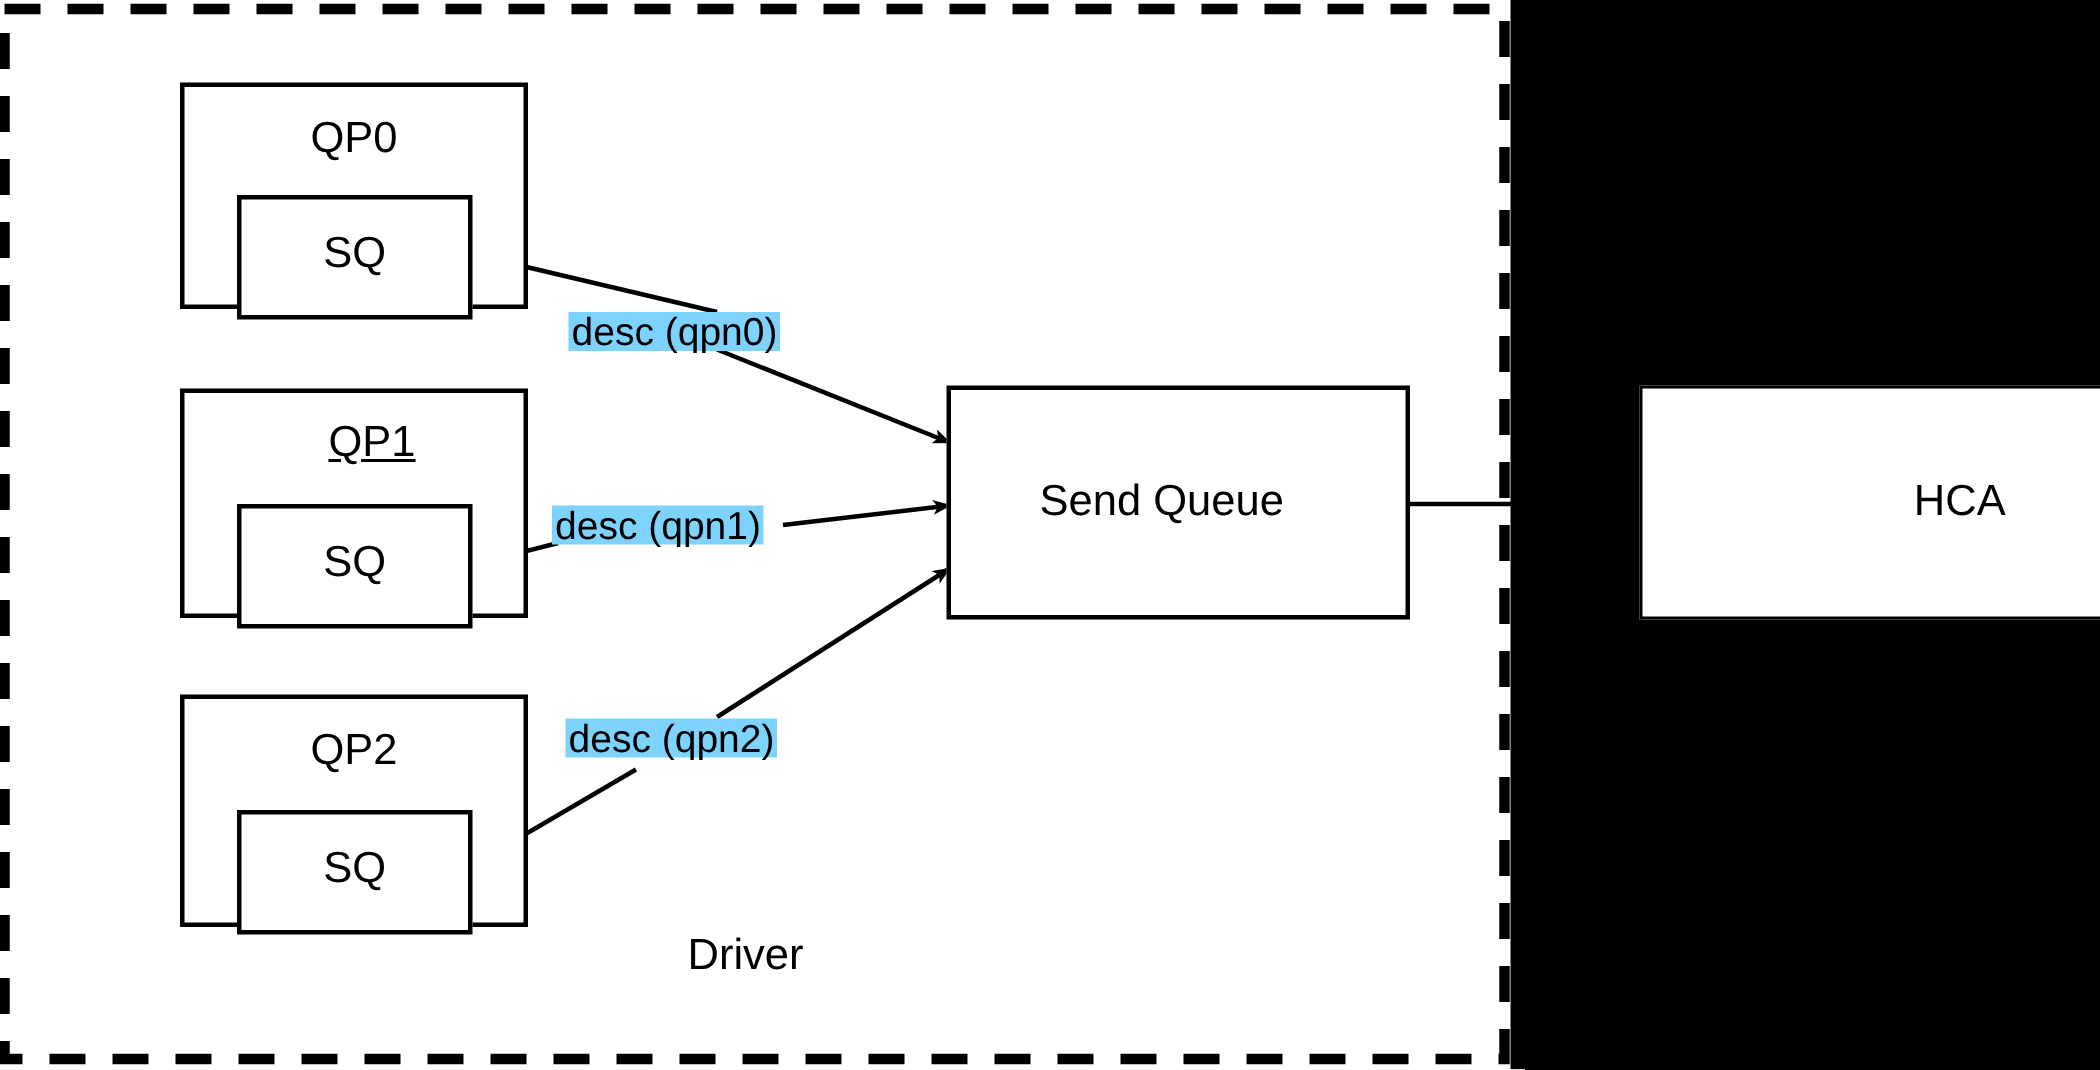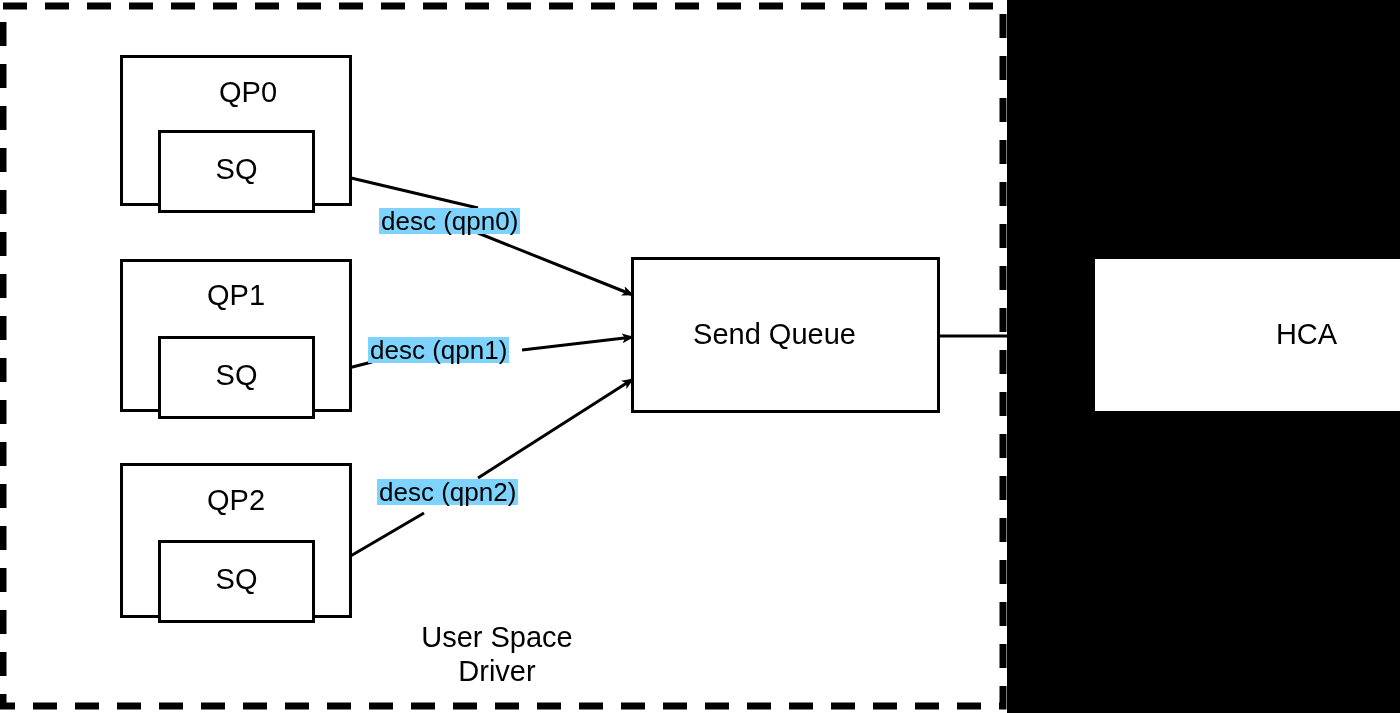--- a/index.html
+++ b/index.html
@@ -75,42 +75,41 @@
     <line x1="313" y1="377" x2="372" y2="362" stroke="#000000" stroke-width="3"></line>
     <line x1="522" y1="350" x2="633" y2="337" stroke="#000000" stroke-width="3" marker-end="url(#arrowhead)"></line>
 
     <line x1="313" y1="578" x2="424" y2="513" stroke="#000000" stroke-width="3"></line>
     <line x1="478" y1="478" x2="633" y2="379" stroke="#000000" stroke-width="3" marker-end="url(#arrowhead)"></line>
 
     <line x1="940" y1="336" x2="1010" y2="336" stroke="#000000" stroke-width="3"></line>
   </svg>
 
   <div class="node-box" style="left:120px; top:55px; width:232px; height:151px;"></div>
-  <div class="node-label" style="left:120px; top:78px; width:232px; font-size:29px;margin-left:12px;">QP0</div>
+  <div class="node-label" style="left:120px; top:78px; width:232px; font-size:29px;">QP0</div>
   <div class="node-box" style="left:158px; top:130px; width:157px; height:83px;"></div>
   <div class="node-label" style="left:158px; top:155px; width:157px; font-size:29px;">SQ</div>
 
   <div class="node-box" style="left:120px; top:259px; width:232px; height:153px;"></div>
-  <div class="node-label" style="left:120px; top:281px; width:232px; font-size:29px;">QP1</div>
+  <div class="node-label" style="left:132px; top:281px; width:232px; font-size:29px;text-decoration:underline;">QP1</div>
   <div class="node-box" style="left:158px; top:336px; width:157px; height:83px;"></div>
   <div class="node-label" style="left:158px; top:361px; width:157px; font-size:29px;">SQ</div>
 
   <div class="node-box" style="left:120px; top:463px; width:232px; height:155px;"></div>
   <div class="node-label" style="left:120px; top:486px; width:232px; font-size:29px;">QP2</div>
   <div class="node-box" style="left:158px; top:540px; width:157px; height:83px;"></div>
   <div class="node-label" style="left:158px; top:565px; width:157px; font-size:29px;">SQ</div>
 
   <div class="edge-label" style="left:379px; top:208px; font-size:26px;">desc (qpn0)</div>
   <div class="edge-label" style="left:368px; top:337px; font-size:26px;">desc (qpn1)</div>
   <div class="edge-label" style="left:377px; top:479px; font-size:26px;">desc (qpn2)</div>
 
   <div class="node-box" style="left:631px; top:257px; width:309px; height:156px;"></div>
   <div class="node-label" style="left:631px; top:320px; width:287px; font-size:29px;">Send Queue</div>
 
   <div class="node-box" style="left:1093px; top:257px; width:310px; height:156px; border-width:2px;"></div>
   <div class="node-label" style="left:1154px; top:320px; width:305px; font-size:29px;">HCA</div>
 
   <div class="boundary-label" style="left:347px; top:620px; width:300px; font-size:29px;">
-    <div>User Space</div>
     <div>Driver</div>
   </div>
 
 </div>
 
 </body></html>

